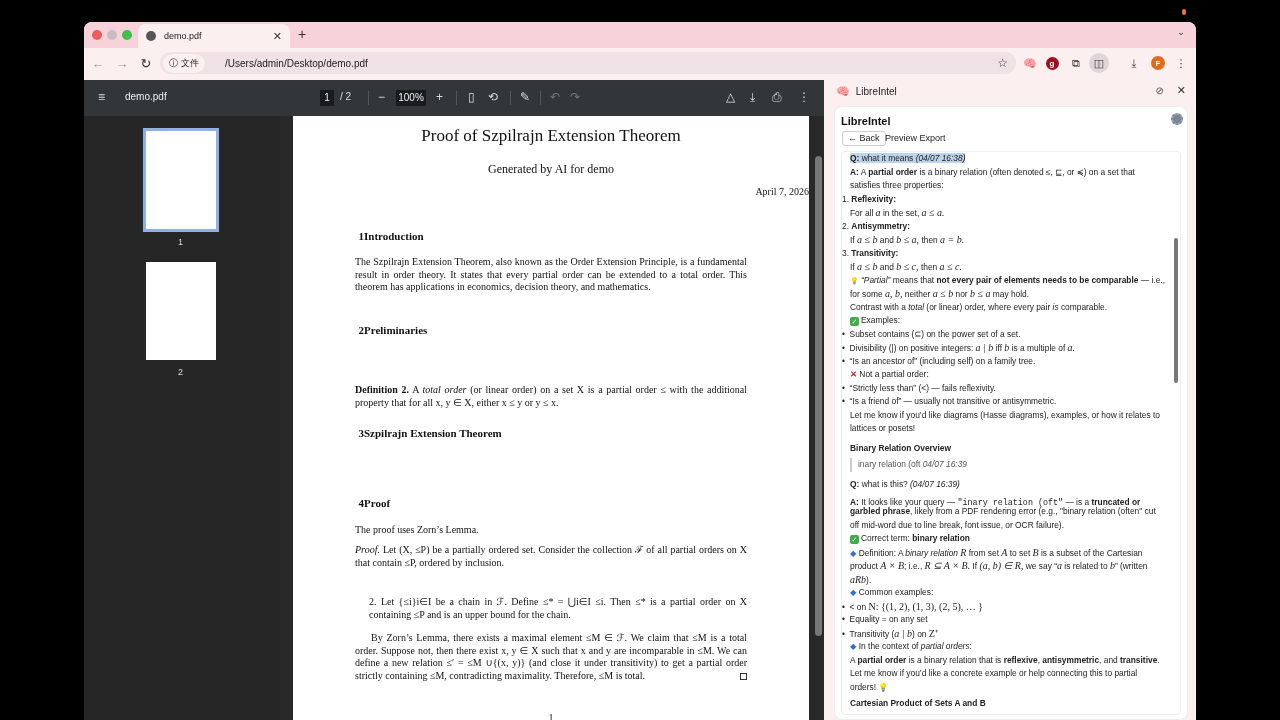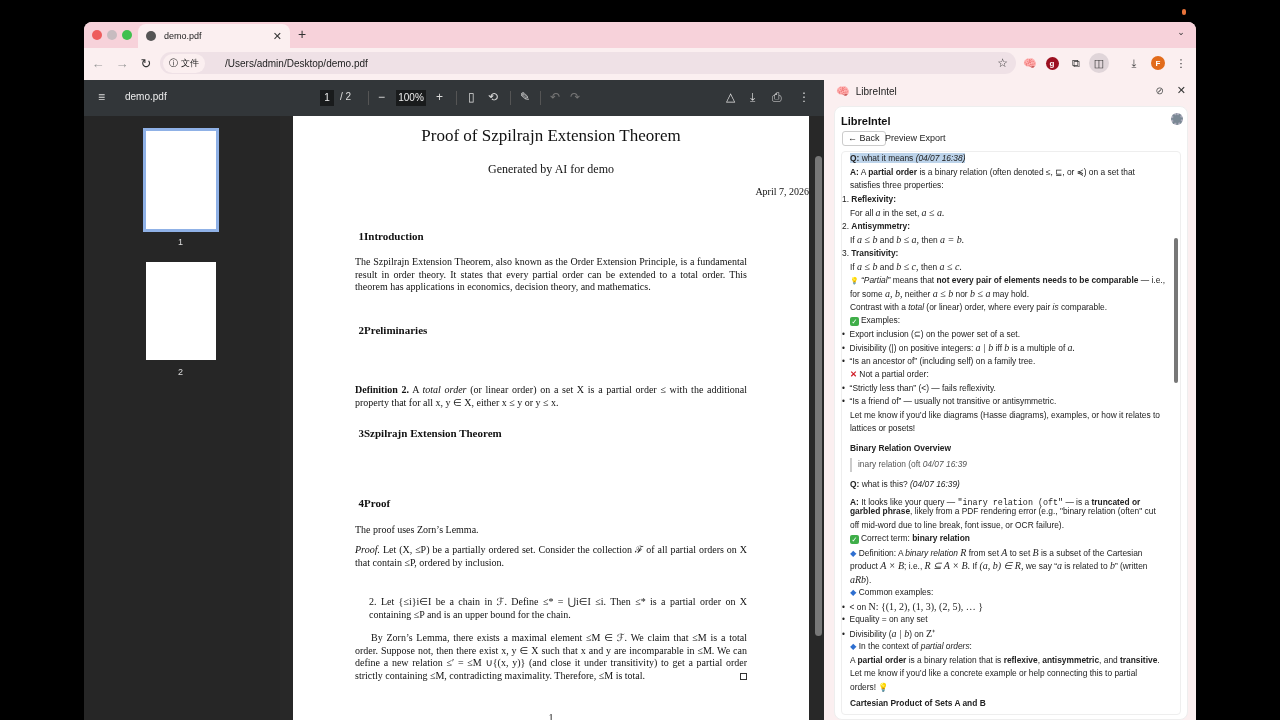--- a/index.html
+++ b/index.html
@@ -197,21 +197,21 @@
           <div class="ln bul" style="top:41px"><span>1.</span> <b>Reflexivity:</b></div>
           <div class="ln" style="top:54px"><span>For all</span> <span class="m">a</span> <span>in the set,</span> <span class="m">a ≤ a.</span></div>
           <div class="ln bul" style="top:68px"><span>2.</span> <b>Antisymmetry:</b></div>
           <div class="ln" style="top:81px"><span>If</span> <span class="m">a ≤ b</span> <span>and</span> <span class="m">b ≤ a,</span> <span>then</span> <span class="m">a = b.</span></div>
           <div class="ln bul" style="top:95px"><span>3.</span> <b>Transitivity:</b></div>
           <div class="ln" style="top:108px"><span>If</span> <span class="m">a ≤ b</span> <span>and</span> <span class="m">b ≤ c,</span> <span>then</span> <span class="m">a ≤ c.</span></div>
           <div class="ln" style="top:122px"><span style="font-size:7px">💡</span> <i>“Partial”</i> <span>means that</span> <b>not every pair of elements needs to be comparable</b> <span>— i.e.,</span></div>
           <div class="ln" style="top:135px"><span>for some</span> <span class="m">a, b,</span> <span>neither</span> <span class="m">a ≤ b</span> <span>nor</span> <span class="m">b ≤ a</span> <span>may hold.</span></div>
           <div class="ln" style="top:149px"><span>Contrast with a</span> <i>total</i> <span>(or linear) order, where every pair</span> <i>is</i> <span>comparable.</span></div>
           <div class="ln" style="top:162px"><span class="mark" style="background:#3fae49">✓</span><span>Examples:</span></div>
-          <div class="ln bul" style="top:176px">•&nbsp; <span>Export inclusion (⊆) on the power set of a set.</span></div>
+          <div class="ln bul" style="top:176px">•&nbsp; <span>Subset contains (⊆) on the power set of a set.</span></div>
           <div class="ln bul" style="top:189px">•&nbsp; <span>Divisibility (|) on positive integers:</span> <span class="m">a  |  b</span> <span>iff</span> <span class="m">b</span> <span>is a multiple of</span> <span class="m">a.</span></div>
           <div class="ln bul" style="top:203px">•&nbsp; <span>“Is an ancestor of” (including self) on a family tree.</span></div>
           <div class="ln" style="top:216px"><span style="color:#d0202a;font-weight:bold">✕</span> <span>Not a partial order:</span></div>
           <div class="ln bul" style="top:230px">•&nbsp; <span>“Strictly less than” (&lt;) — fails reflexivity.</span></div>
           <div class="ln bul" style="top:243px">•&nbsp; <span>“Is a friend of” — usually not transitive or antisymmetric.</span></div>
           <div class="ln" style="top:257px">Let me know if you’d like diagrams (Hasse diagrams), examples, or how it relates to</div>
           <div class="ln" style="top:270px">lattices or posets!</div>
 
           <div class="ln" style="top:290px;font-weight:bold">Binary Relation Overview</div>
           <div class="ln quote" style="top:306px"><span>inary relation (oft</span> <i>04/07 16:39</i></div>
@@ -219,21 +219,21 @@
           <div class="ln" style="top:344px"><b>A:</b> <span>It looks like your query —</span> <span class="mono">"inary relation (oft"</span> <span>— is a</span> <b>truncated or</b></div>
           <div class="ln" style="top:353px"><b>garbled phrase</b><span>, likely from a PDF rendering error (e.g., "binary relation (often" cut</span></div>
           <div class="ln" style="top:367px">off mid-word due to line break, font issue, or OCR failure).</div>
           <div class="ln" style="top:380px"><span class="mark" style="background:#3fae49">✓</span><span>Correct term:</span> <b>binary relation</b></div>
           <div class="ln" style="top:394px"><span style="color:#2e6fd0">◆</span> <span>Definition: A</span> <i>binary relation</i> <span class="m">R</span> <span>from set</span> <span class="m">A</span> <span>to set</span> <span class="m">B</span> <span>is a subset of the Cartesian</span></div>
           <div class="ln" style="top:407px"><span>product</span> <span class="m">A × B</span><span>; i.e.,</span> <span class="m">R ⊆ A × B.</span> <span>If</span> <span class="m">(a, b) ∈ R,</span> <span>we say “</span><span class="m">a</span> <span>is related to</span> <span class="m">b</span><span>” (written</span></div>
           <div class="ln" style="top:421px"><span class="m">aRb</span><span>).</span></div>
           <div class="ln" style="top:434px"><span style="color:#2e6fd0">◆</span> <span>Common examples:</span></div>
           <div class="ln bul" style="top:448px">•&nbsp; <span>&lt; on</span> <span class="m" style="font-style:normal">N</span><span class="m" style="font-style:normal">: {(1, 2), (1, 3), (2, 5), … }</span></div>
           <div class="ln bul" style="top:461px">•&nbsp; <span>Equality = on any set</span></div>
-          <div class="ln bul" style="top:475px">•&nbsp; <span>Divisibility (</span><span class="m">a  |  b</span><span>) on</span> <span class="m" style="font-style:normal">Z⁺</span></div>
+          <div class="ln bul" style="top:475px">•&nbsp; <span>Transitivity (</span><span class="m">a  |  b</span><span>) on</span> <span class="m" style="font-style:normal">Z⁺</span></div>
           <div class="ln" style="top:488px"><span style="color:#2e6fd0">◆</span> <span>In the context of</span> <i>partial orders</i><span>:</span></div>
           <div class="ln" style="top:502px"><span>A</span> <b>partial order</b> <span>is a binary relation that is</span> <b>reflexive</b><span>,</span> <b>antisymmetric</b><span>, and</span> <b>transitive</b><span>.</span></div>
           <div class="ln" style="top:515px">Let me know if you’d like a concrete example or help connecting this to partial</div>
           <div class="ln" style="top:529px">orders! 💡</div>
           <div class="ln" style="top:545px;font-weight:bold">Cartesian Product of Sets A and B</div>
         </div>
         <div class="chatscroll"></div>
       </div>
     </div>
   </div>

